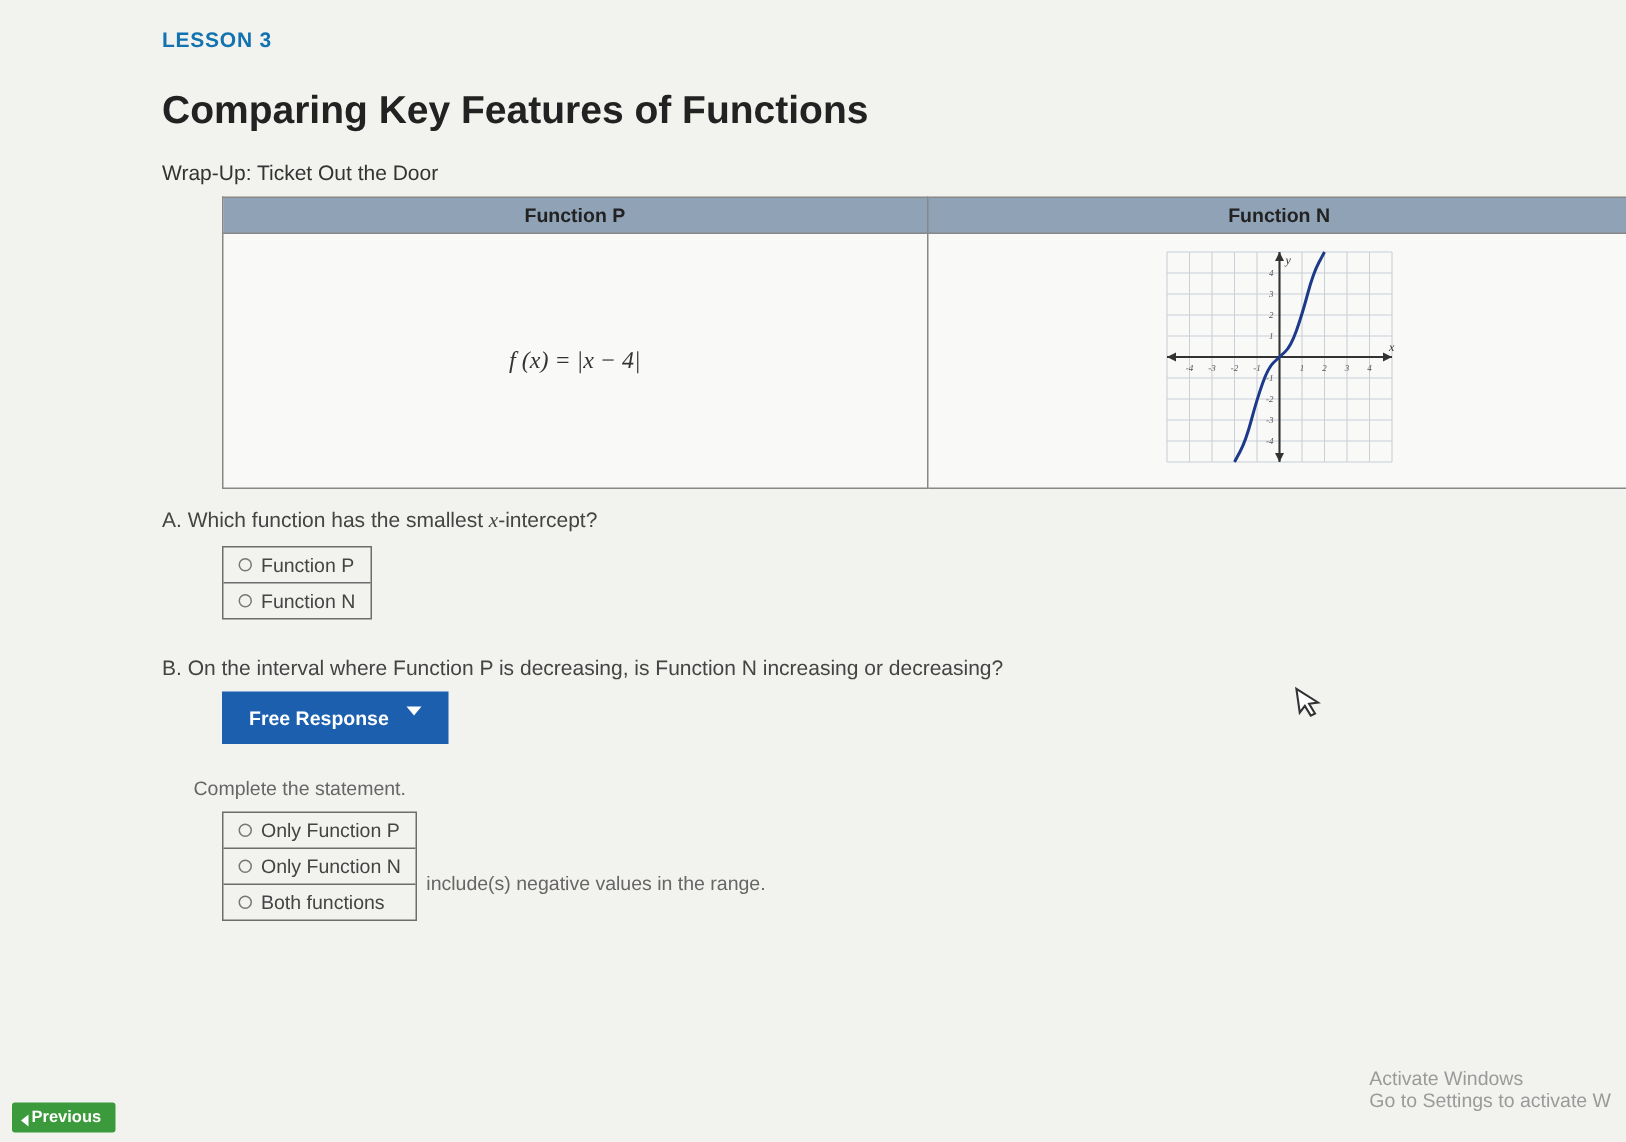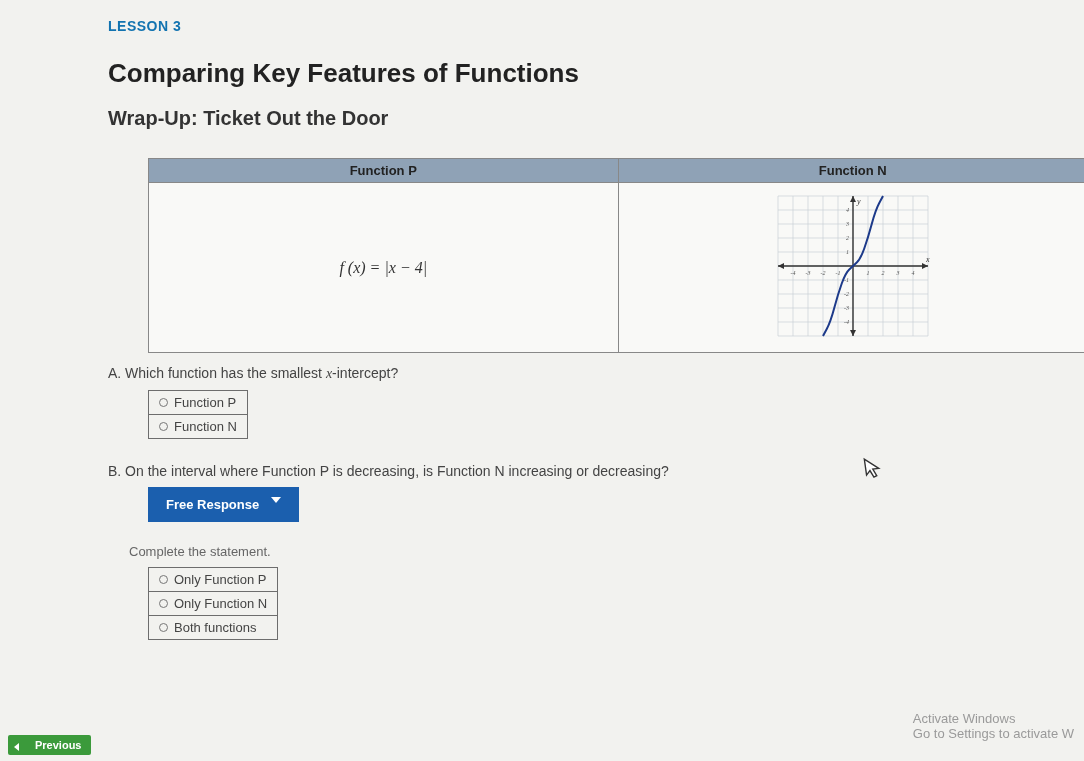--- a/index.html
+++ b/index.html
@@ -25,23 +25,23 @@
     margin-bottom: 24px;
   }
   .page-title {
     font-size: 26px;
     color: #222;
     font-weight: 600;
     margin: 0 0 18px 0;
     font-family: "Segoe UI", Arial, sans-serif;
   }
   .subtitle {
-    font-weight: bold;
-    font-size: 20px;
-    margin-bottom: 28px;
+    font-weight: normal;
+    font-size: 14px;
+    margin-bottom: 8px;
   }
   .q-intro {
     font-size: 14px;
     color: #555;
     margin-bottom: 14px;
   }
   .func-table {
     border-collapse: collapse;
     width: 940px;
     margin-left: 40px;
@@ -144,21 +144,21 @@
     bottom: 6px;
     background: #3b9a3b;
     color: #fff;
     font-size: 11px;
     font-weight: bold;
     padding: 4px 10px 4px 6px;
     border-radius: 2px;
     cursor: pointer;
     display: flex;
     align-items: flex-end;
-    gap: 16px;
+    gap: 2px;
   }
   .prev-caret {
     width:0;height:0;
     border-top:4px solid transparent;
     border-bottom:4px solid transparent;
     border-right:5px solid #fff;
   }
   .watermark {
     position: absolute;
     right: 10px;
@@ -284,20 +284,21 @@
       </div>
       <div class="radio-row">
         <span class="radio-circle"></span>
         <span>Only Function N</span>
       </div>
       <div class="radio-row">
         <span class="radio-circle"></span>
         <span>Both functions</span>
       </div>
     </div>
+    <div class="include-text">include(s) negative values in the range.</div>
   </div>
 
 </div>
 
 <div class="prev-btn">
   <span class="prev-caret"></span>
   <span>Previous</span>
 </div>
 
 <div class="watermark">

